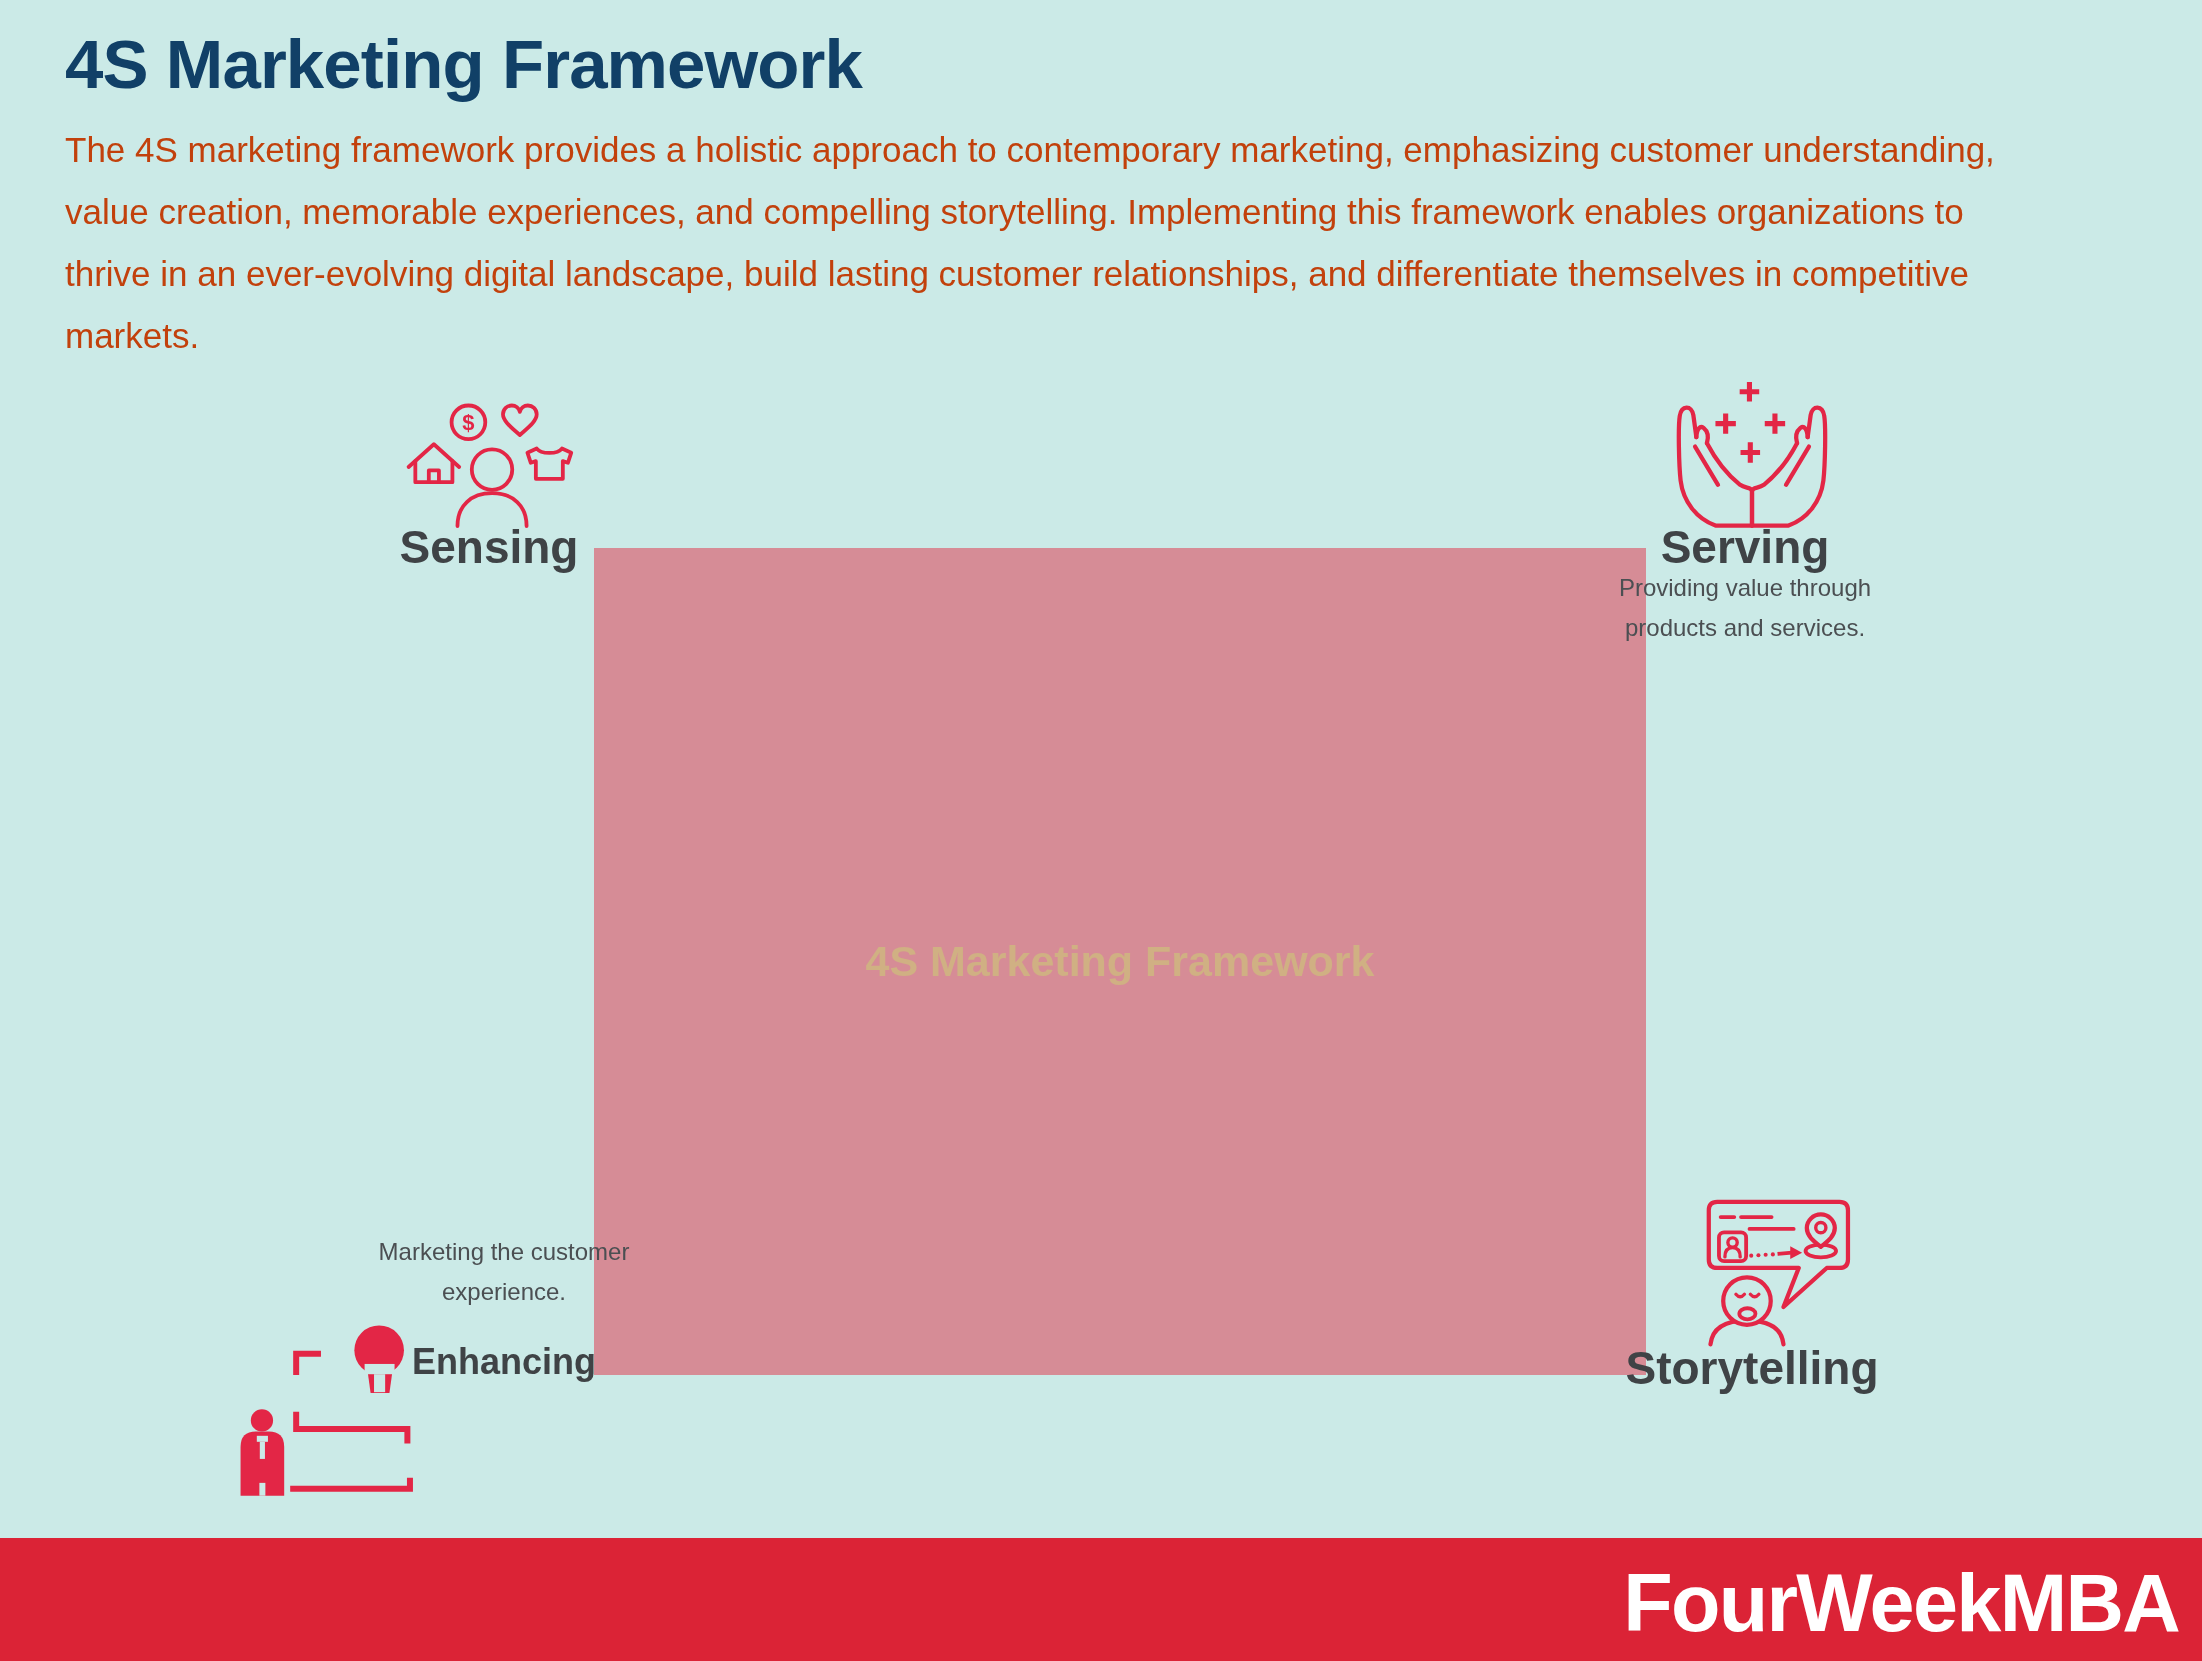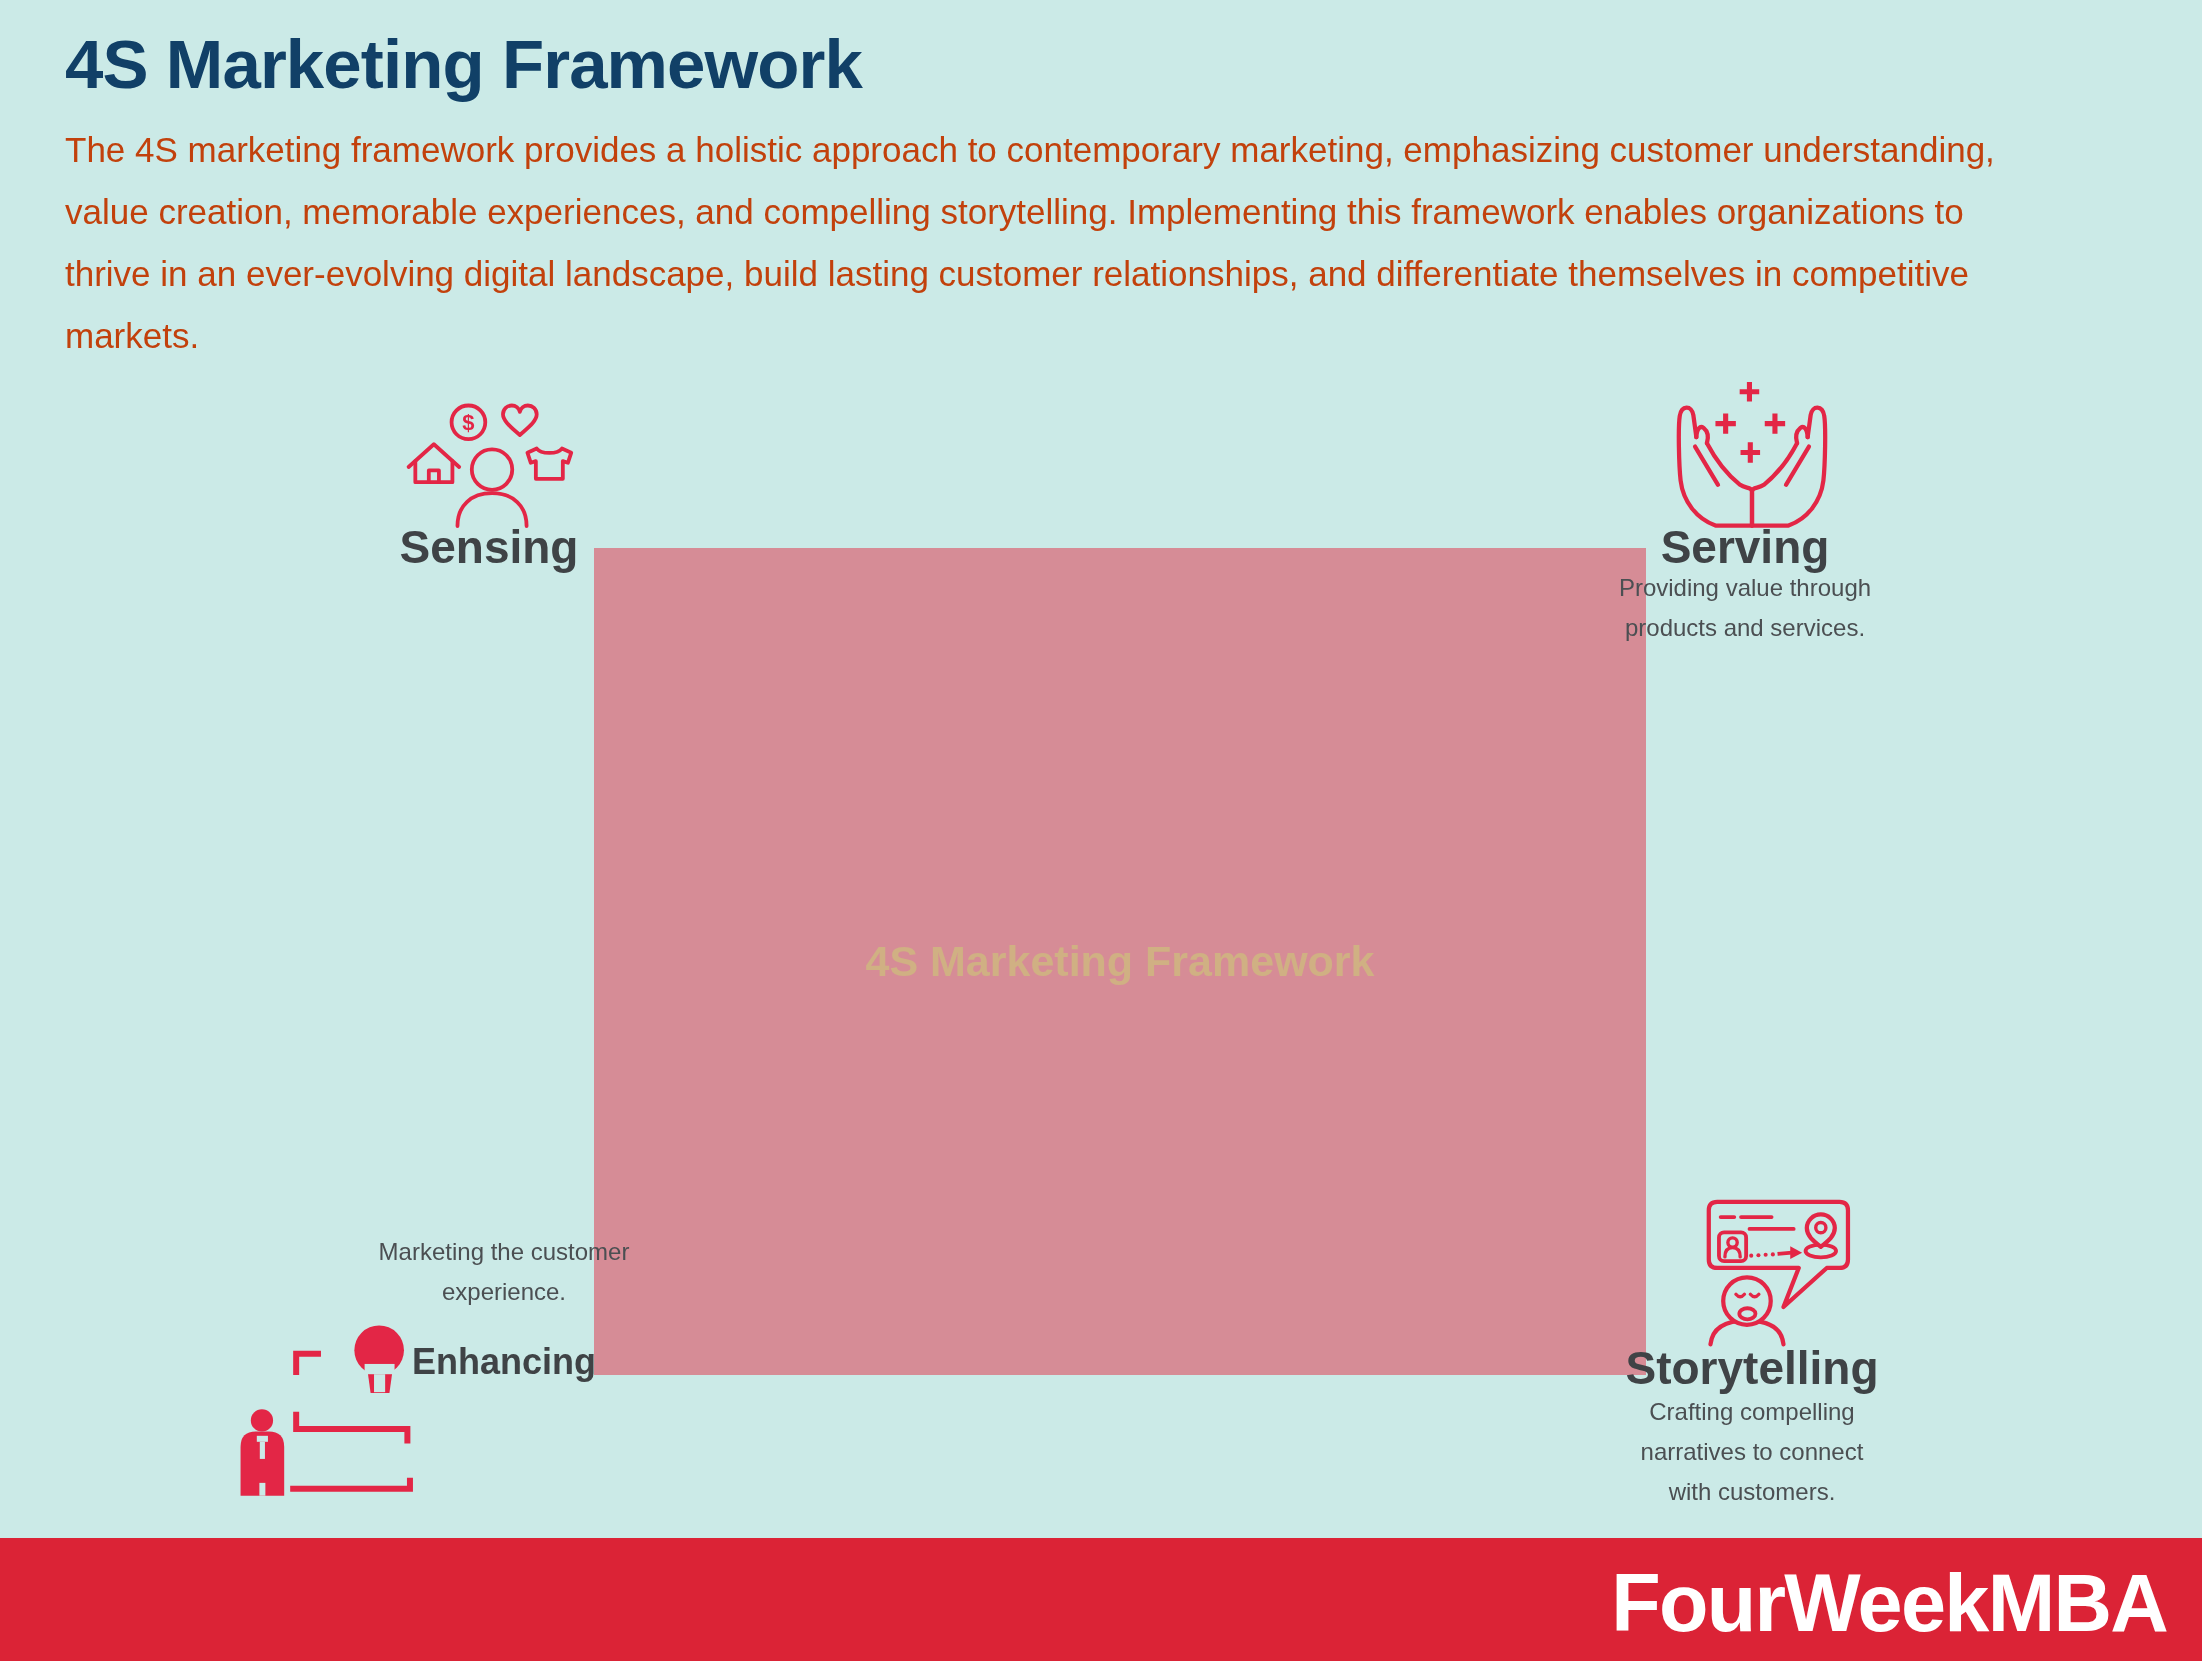--- a/index.html
+++ b/index.html
@@ -33,21 +33,21 @@
     text-align:center;line-height:43px;
   }
   .q-desc{
     font-size:24px;color:#4b4f52;
     text-align:center;line-height:40px;
   }
   .footer-bar{
     left:0;top:1538px;width:2203px;height:123px;
     background:#db2336;
     display:flex;align-items:center;justify-content:flex-end;
-    box-sizing:border-box;padding-right:36px;padding-top:8.6px;
+    box-sizing:border-box;padding-right:24px;padding-top:8.6px;
   }
   .brand{
     font-size:81px;font-weight:bold;color:#ffffff;letter-spacing:-1.7px;
   }
   svg{display:block;}
 </style>
 </head>
 <body>
 
 <div class="canvas">
@@ -145,20 +145,19 @@
     <circle cx="140" cy="39.5" r="6" stroke="#e32646" stroke-width="4" fill="none"></circle>
     <path d="M 10 177 C 12 158 26 149 53 149 C 80 149 94 158 96 177" stroke="#e32646" stroke-width="5" fill="none" stroke-linecap="round"></path>
     <circle cx="53" cy="126" r="28" stroke="#e32646" stroke-width="5" fill="#cbeae7"></circle>
     <g stroke="#e32646" stroke-width="4" fill="none" stroke-linecap="round">
       <path d="M 40 118 Q 45 124 50 118"></path>
       <path d="M 57 118 Q 62 124 67 118"></path>
     </g>
     <ellipse cx="53.5" cy="141" rx="9.5" ry="6.5" stroke="#e32646" stroke-width="4.5" fill="none"></ellipse>
   </svg>
   <div class="abs q-label" style="left:1623px;top:1347px;width:258px">Storytelling</div>
-  <div class="abs q-desc" style="left:1623px;top:1392px;width:258px">Crafting compelling narratives to connect with customers.</div>
 
   <div class="abs footer-bar">
     <div class="brand">FourWeekMBA</div>
   </div>
 
 </div>
 
 
 </body></html>

